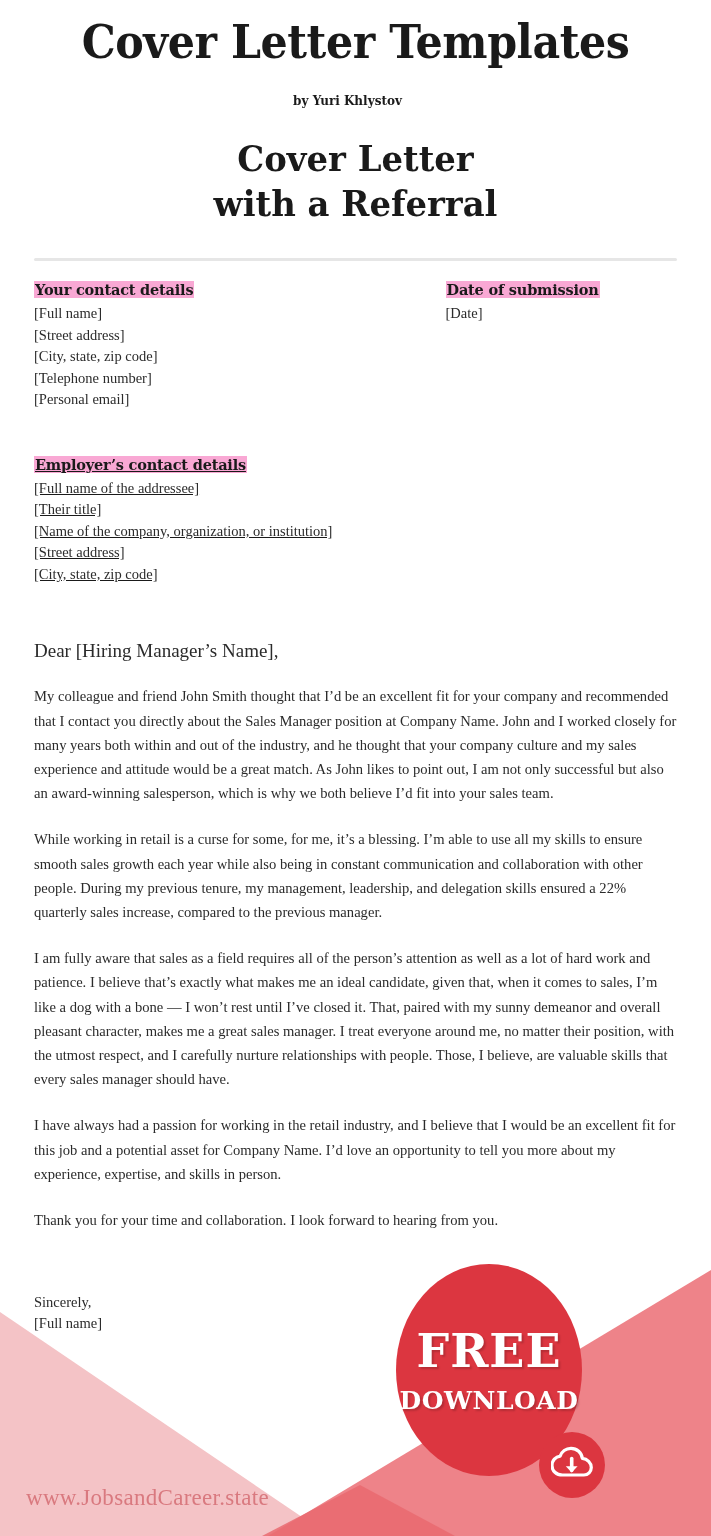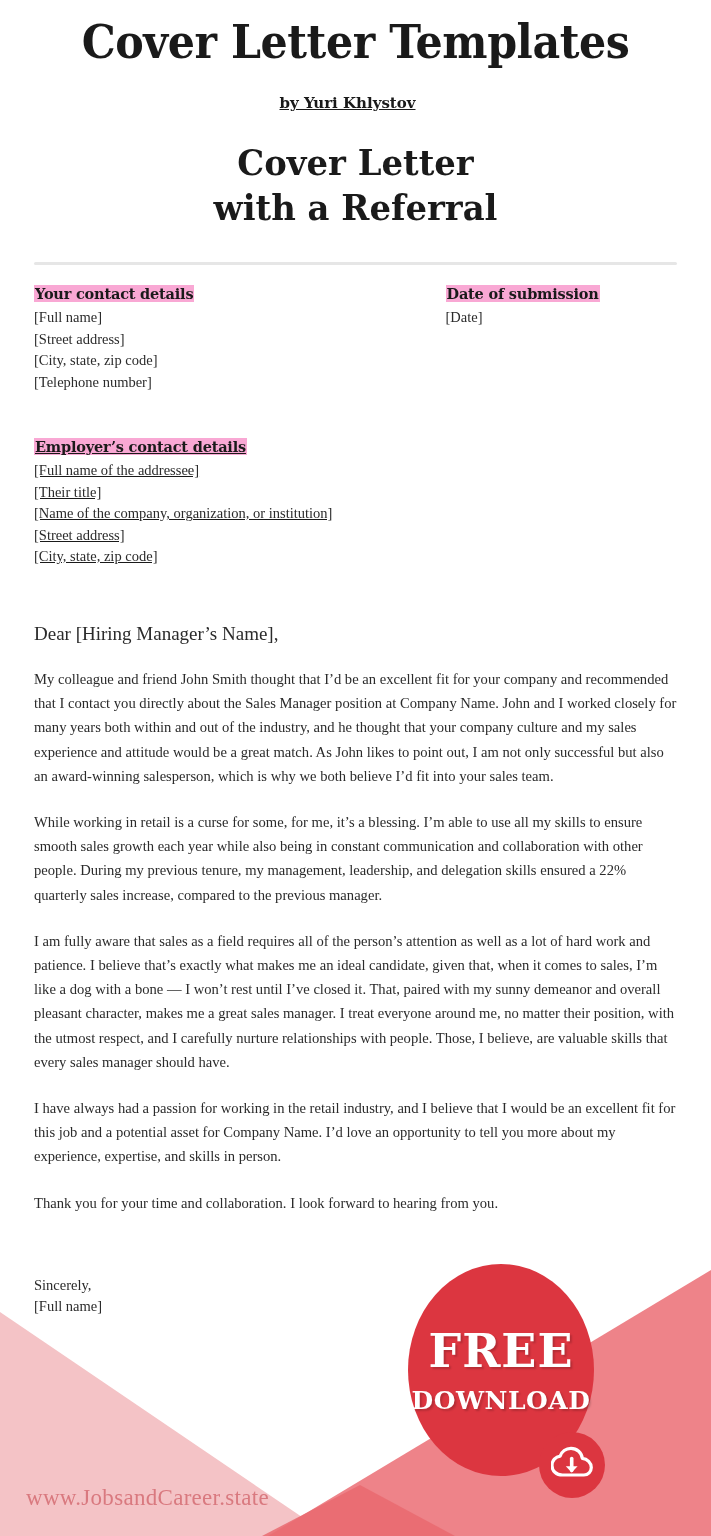--- a/index.html
+++ b/index.html
@@ -44,23 +44,22 @@
     font-size: 46px;
     line-height: 1.08;
     letter-spacing: -0.5px;
     margin: 0;
     padding: 0 20px;
     transform: scaleX(0.93);
   }
   .byline {
     font-family: "DejaVu Serif", "Liberation Serif", serif;
     font-weight: bold;
-    font-size: 15px;
+    font-size: 12px;
     margin: 26px 16px 0 0;
-    text-decoration: underline;
   }
   .doc-title {
     font-family: "DejaVu Serif", "Liberation Serif", serif;
     font-weight: bold;
     font-size: 36px;
     line-height: 1.26;
     margin: 28px 0 0 0;
     transform: scaleX(0.94);
   }
   .divider {
@@ -121,21 +120,21 @@
   .closing {
     margin-top: 60px;
     font-size: 14.5px;
     line-height: 21px;
     color: #2b2b2b;
   }
 
   
   .badge {
     position: absolute;
-    left: 408px;
+    left: 396px;
     top: 1264px;
     width: 186px;
     height: 212px;
     border-radius: 50%;
     background: #dc3640;
     z-index: 3;
     display: flex;
     flex-direction: column;
     align-items: center;
     justify-content: center;
@@ -213,20 +212,21 @@
 
     <div class="two-col">
       <div class="col-left">
         <div class="heading-row">
           <span class="hl">Your contact details</span>
         </div>
         <div class="block-line">[Full name]</div>
         <div class="block-line">[Street address]</div>
         <div class="block-line">[City, state, zip code]</div>
         <div class="block-line">[Telephone number]</div>
+        <div class="block-line">[Personal email]</div>
       </div>
       <div class="col-right">
         <div class="heading-row">
           <span class="hl">Date of submission</span>
         </div>
         <div class="block-line">[Date]</div>
       </div>
     </div>
 
     <div class="employer-block">

